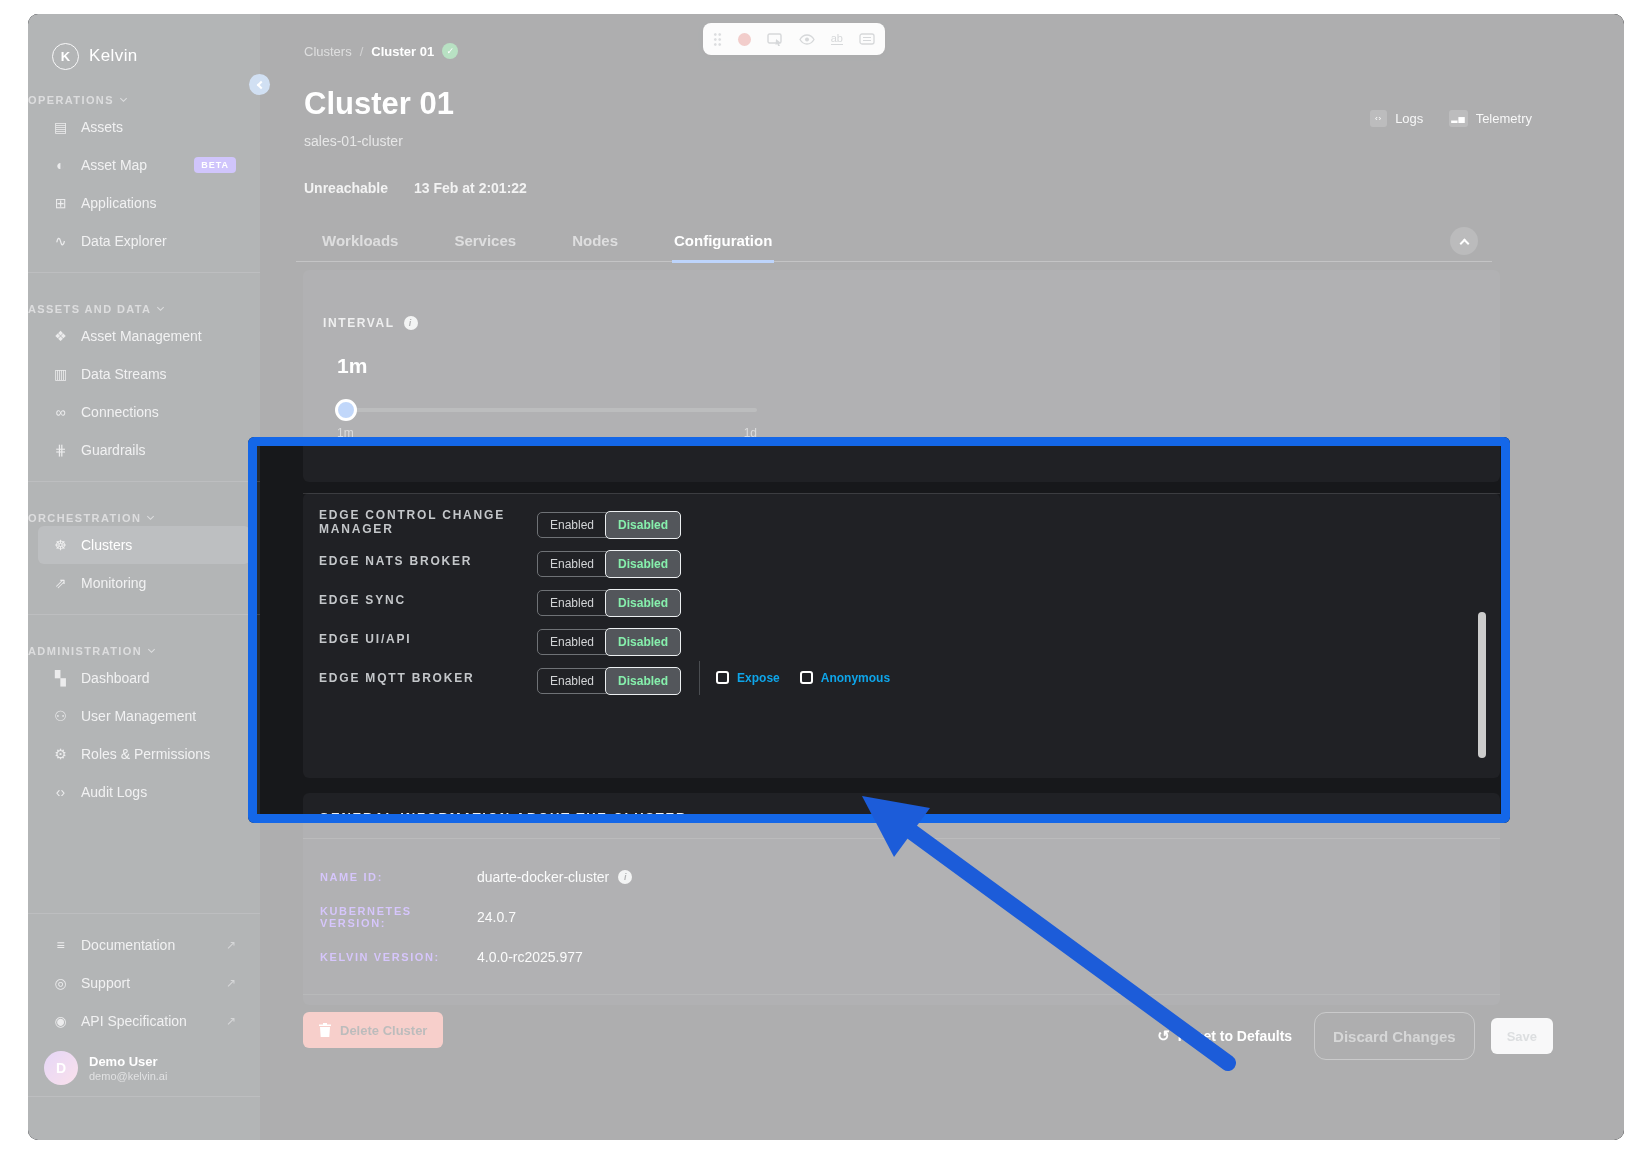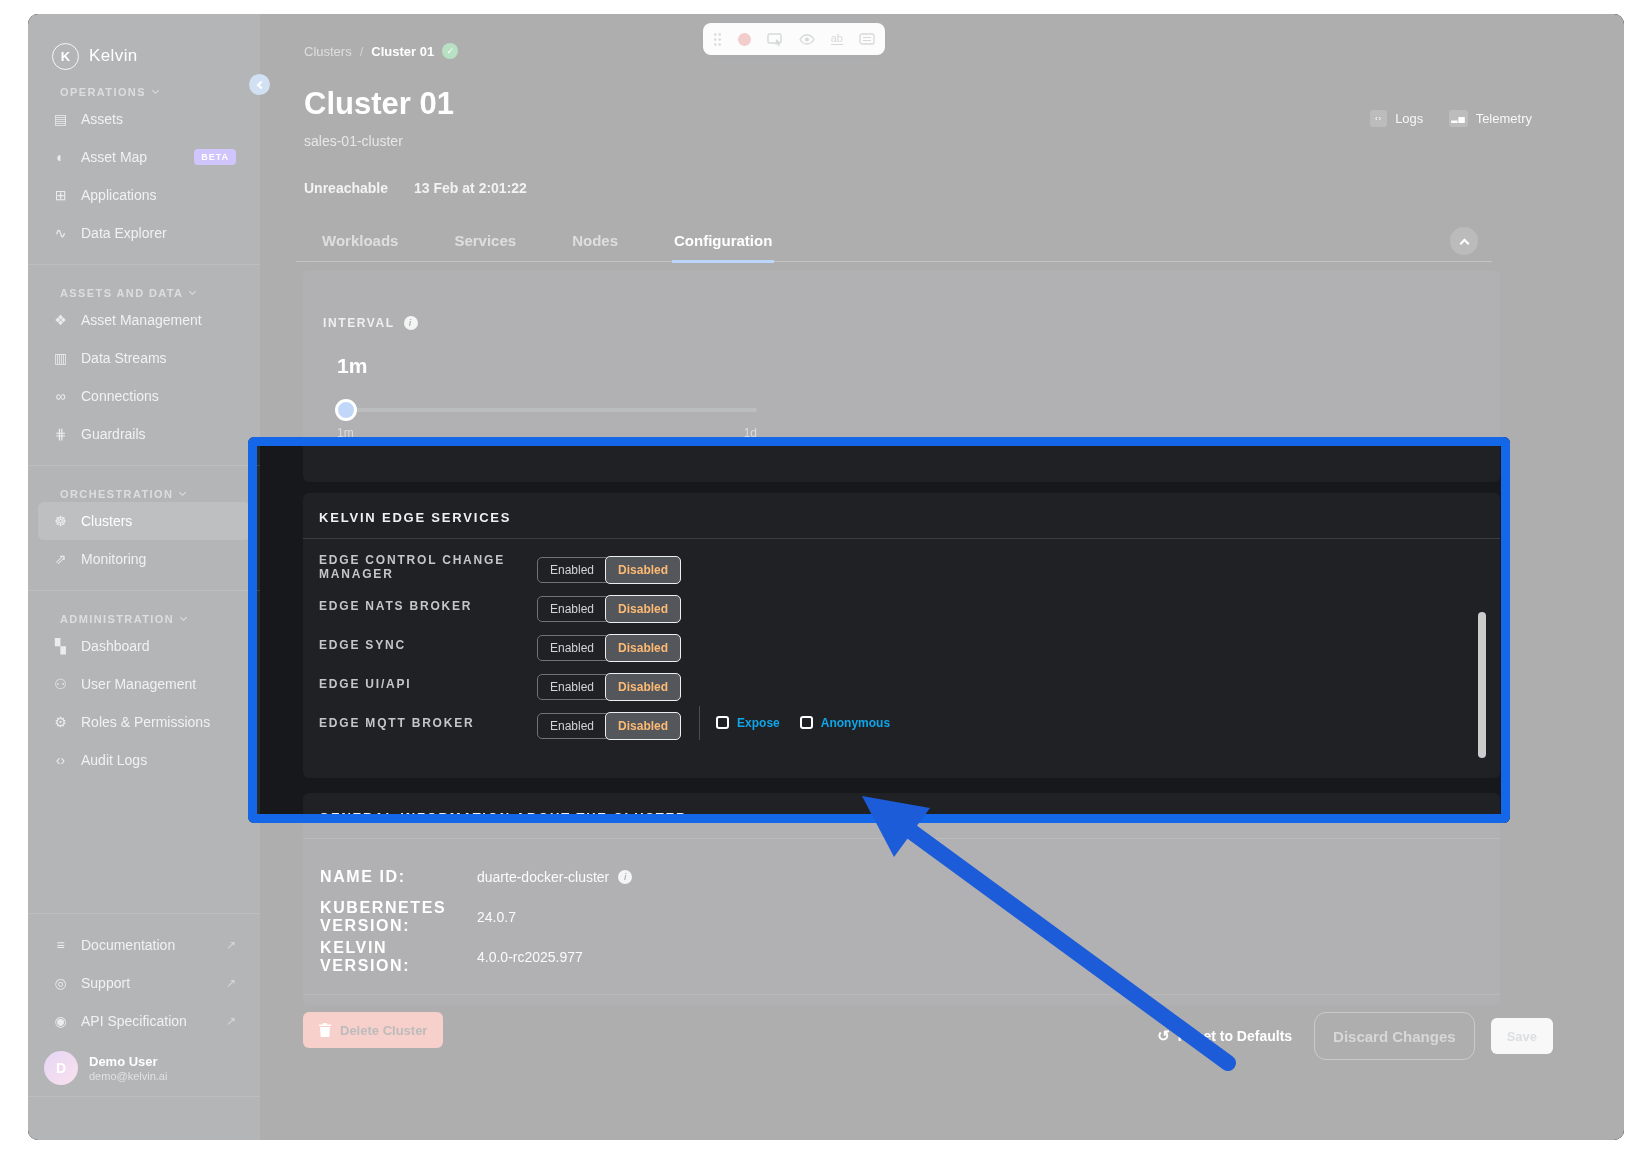--- a/index.html
+++ b/index.html
@@ -5,21 +5,21 @@
   html,body{margin:0;padding:0;background:#fff;}
   *{box-sizing:border-box;font-family:"Liberation Sans",sans-serif;}
   .canvas{position:relative;width:1652px;height:1154px;background:#ffffff;overflow:hidden;}
   .app{position:absolute;left:28px;top:14px;width:1596px;height:1126px;background:#17181b;border-radius:10px;overflow:hidden;}
 
   
   .sidebar{position:absolute;left:0;top:0;width:232px;height:100%;background:#262b30;display:flex;flex-direction:column;color:#e8e9ea;}
   .logo-row{padding:22px 0 0 24px;height:62px;display:flex;align-items:center;gap:10px;}
   .logo-k{width:27px;height:27px;border:1.6px solid rgba(255,255,255,.9);border-radius:50%;display:flex;align-items:center;justify-content:center;font-size:13px;font-weight:600;color:#fff;}
   .logo-word{font-size:17px;letter-spacing:.4px;color:#fff;font-weight:500;}
-  .sec-h{margin-top:8px;height:16px;padding-left:32px;display:flex;align-items:center;gap:7px;font-size:11px;font-weight:700;letter-spacing:1.4px;color:rgba(255,255,255,.55);}
+  .sec-h{margin-top:16px;height:16px;display:flex;align-items:center;gap:7px;font-size:11px;font-weight:700;letter-spacing:1.4px;color:rgba(255,255,255,.55);}
   .chev-d{width:5px;height:5px;border-right:1.5px solid rgba(255,255,255,.55);border-bottom:1.5px solid rgba(255,255,255,.55);transform:rotate(45deg);margin-top:-3px;}
   .nav-item{height:38px;margin:0 10px;padding:0 14px;border-radius:6px;display:flex;align-items:center;gap:12px;font-size:14px;color:rgba(255,255,255,.82);cursor:pointer;}
   .nav-item.active{background:rgba(255,255,255,.14);color:#fff;}
   .nico{width:17px;display:inline-block;text-align:center;font-size:14px;color:rgba(255,255,255,.75);}
   .badge{margin-left:auto;background:#7a5af5;color:#fff;font-size:9px;font-weight:700;letter-spacing:1px;padding:3px 7px;border-radius:4px;}
   .ext{margin-left:auto;font-size:12px;color:rgba(255,255,255,.45);}
   .side-hr{border:none;border-top:1px solid rgba(255,255,255,.13);margin:12px 0;}
   .spacer{flex:1;}
   .user-row{display:flex;align-items:center;gap:11px;padding:10px 16px;height:56px;}
   .avatar{width:34px;height:34px;border-radius:50%;background:linear-gradient(135deg,#b78ce8,#f0a9c8);display:flex;align-items:center;justify-content:center;color:#fff;font-weight:700;font-size:14px;}
@@ -59,31 +59,31 @@
   .slider-labels{position:absolute;left:34px;top:156px;width:420px;display:flex;justify-content:space-between;font-size:12px;color:rgba(255,255,255,.55);}
 
   .card2{top:479px;height:285px;}
   .card-h{padding:17px 16px 13px 16px;font-size:13px;font-weight:700;letter-spacing:1.8px;color:#eef0f1;}
   .card-div{border:none;border-top:1px solid rgba(255,255,255,.13);margin:0;}
   .svc-rows{padding-top:8px;}
   .svc-row{height:39px;display:flex;align-items:center;padding-left:16px;}
   .svc-label{width:218px;font-size:12px;font-weight:600;letter-spacing:1.8px;color:#c4c7ca;}
   .toggle{display:flex;align-items:center;border:1px solid #6f7276;border-radius:5px;height:26px;margin-top:7px;}
   .tg{height:26px;display:flex;align-items:center;padding:0 12px;font-size:12px;background:transparent;border:none;color:#d2d4d6;cursor:pointer;border-radius:5px;}
-  .tg.sel{background:#53565b;border:1.5px solid #eceff1;color:#fdba74;height:28px;margin:-1px;font-weight:600;}
+  .tg.sel{background:#53565b;border:1.5px solid #eceff1;color:#86efac;height:28px;margin:-1px;font-weight:600;}
   .vdiv{width:1px;height:34px;background:#4a4d51;margin-left:18px;}
   .cb{display:flex;align-items:center;gap:8px;margin-left:16px;cursor:pointer;}
   .cb + .cb{margin-left:20px;}
   .cb-box{width:13px;height:13px;border:2px solid #fff;border-radius:3px;background:transparent;}
   .cb-lab{font-size:12px;font-weight:700;color:#0ea5e9;}
 
   .card3{top:779px;height:212px;}
   .info-rows{padding-top:18px;}
   .info-row{height:40px;display:flex;align-items:center;padding-left:17px;}
-  .info-label{width:157px;font-size:16px;font-weight:600;letter-spacing:1.6px;color:#ffffff;}
+  .info-label{width:157px;font-size:11px;font-weight:600;letter-spacing:1.6px;color:#8b5cf6;}
   .info-value{font-size:14px;color:#f2f3f4;display:flex;align-items:center;gap:9px;}
   .card3-bottom{position:absolute;left:0;right:0;bottom:10px;border-top:1px solid rgba(255,255,255,.1);}
 
   .btn-delete{position:absolute;left:43px;top:998px;height:36px;padding:0 16px;background:#e8756a;border:none;border-radius:6px;color:#404040;font-size:13px;font-weight:700;display:flex;align-items:center;gap:9px;cursor:pointer;}
   .foot-right{position:absolute;right:71px;top:998px;display:flex;align-items:center;gap:16px;}
   .btn-ghost{background:none;border:none;color:#fff;font-size:14px;font-weight:700;display:flex;align-items:center;gap:8px;cursor:pointer;}
   .reset-ic{font-size:15px;color:#fff;}
   .btn-outline{height:48px;padding:0 18px;background:transparent;border:1px solid rgba(255,255,255,.35);border-radius:12px;color:rgba(255,255,255,.5);font-size:15px;font-weight:700;cursor:pointer;}
   .btn-save{height:36px;padding:0 16px;background:rgba(255,255,255,.92);border:none;border-radius:6px;color:#9aa0a6;font-size:13px;font-weight:700;cursor:pointer;}
 
@@ -271,21 +271,20 @@
         <div class="slider">
           <div class="slider-handle"></div>
         </div>
         <div class="slider-labels">
           <span>1m</span>
           <span>1d</span>
         </div>
       </section>
 
       <section class="card card2">
-        <div class="card-h">KELVIN EDGE SERVICES</div>
         <hr class="card-div">
         <div class="svc-rows">
 
           <div class="svc-row">
             <span class="svc-label">EDGE CONTROL CHANGE MANAGER</span>
             <span class="toggle">
               <button class="tg">Enabled</button>
               <button class="tg sel">Disabled</button>
             </span>
           </div>

